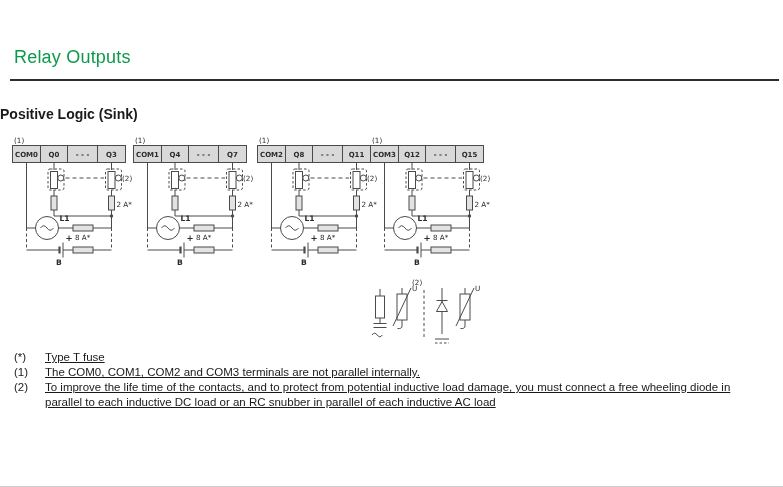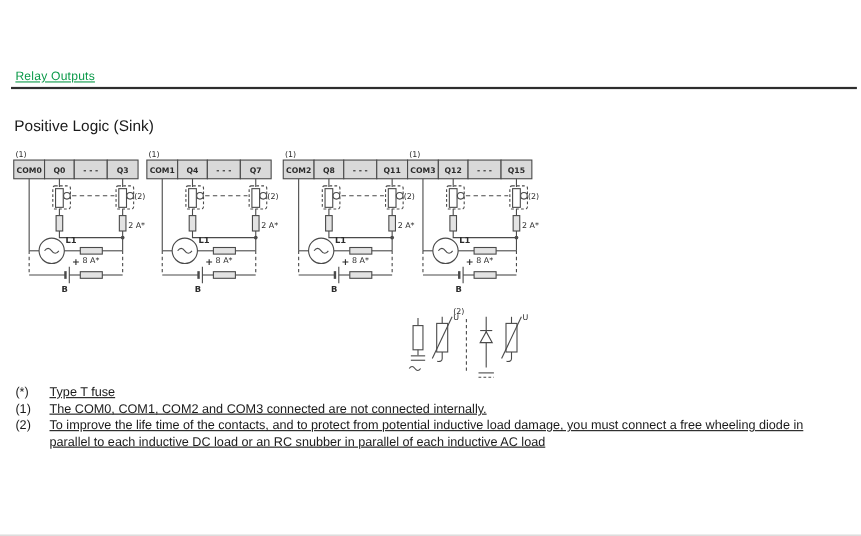--- a/index.html
+++ b/index.html
@@ -7,30 +7,30 @@
   body {
     width:783px; height:487px;
     font-family:"Liberation Sans", sans-serif;
     color:#1a1a1a;
     position:relative;
     overflow:hidden;
   }
   .page { position:absolute; inset:0; background:#fff; }
 
   .section-title {
-    position:absolute; left:14px; top:64px;
-    font-size:11px; font-weight:400; letter-spacing:0.2px;text-decoration:underline;
+    position:absolute; left:14px; top:47px;
+    font-size:18px; font-weight:400; letter-spacing:0.2px;
   }
   .rule {
     position:absolute; left:10px; top:79px; width:769px; height:2px;
     background:#2e2e2e;
   }
   .subtitle {
-    position:absolute; left:13px; top:106px;
-    font-size:14px; font-weight:400;
+    position:absolute; left:0; top:106px;
+    font-size:14px; font-weight:700;
   }
 
   .diagram { position:absolute; top:136px; overflow:visible; }
   .diagram-1 { left:12px; }
   .diagram-2 { left:133px; }
   .diagram-3 { left:257px; }
   .diagram-4 { left:370px; }
   .detail-figure { position:absolute; left:362px; top:276px; overflow:visible; }
 
   svg { display:block; }
@@ -222,21 +222,21 @@
     <text x="113" y="15">U</text>
   </svg>
 
   <div class="footnotes">
     <div class="footnote">
       <span class="marker">(*)</span>
       <span class="ftext">Type T fuse</span>
     </div>
     <div class="footnote">
       <span class="marker">(1)</span>
-      <span class="ftext">The COM0, COM1, COM2 and COM3 connected are not connected internally.</span>
+      <span class="ftext">The COM0, COM1, COM2 and COM3 terminals are not parallel internally.</span>
     </div>
     <div class="footnote">
       <span class="marker">(2)</span>
       <span class="ftext">To improve the life time of the contacts, and to protect from potential inductive load damage, you must connect a free wheeling diode in parallel to each inductive DC load or an RC snubber in parallel of each inductive AC load</span>
     </div>
   </div>
 
   <div class="bottom-edge"></div>
 </div>
 

